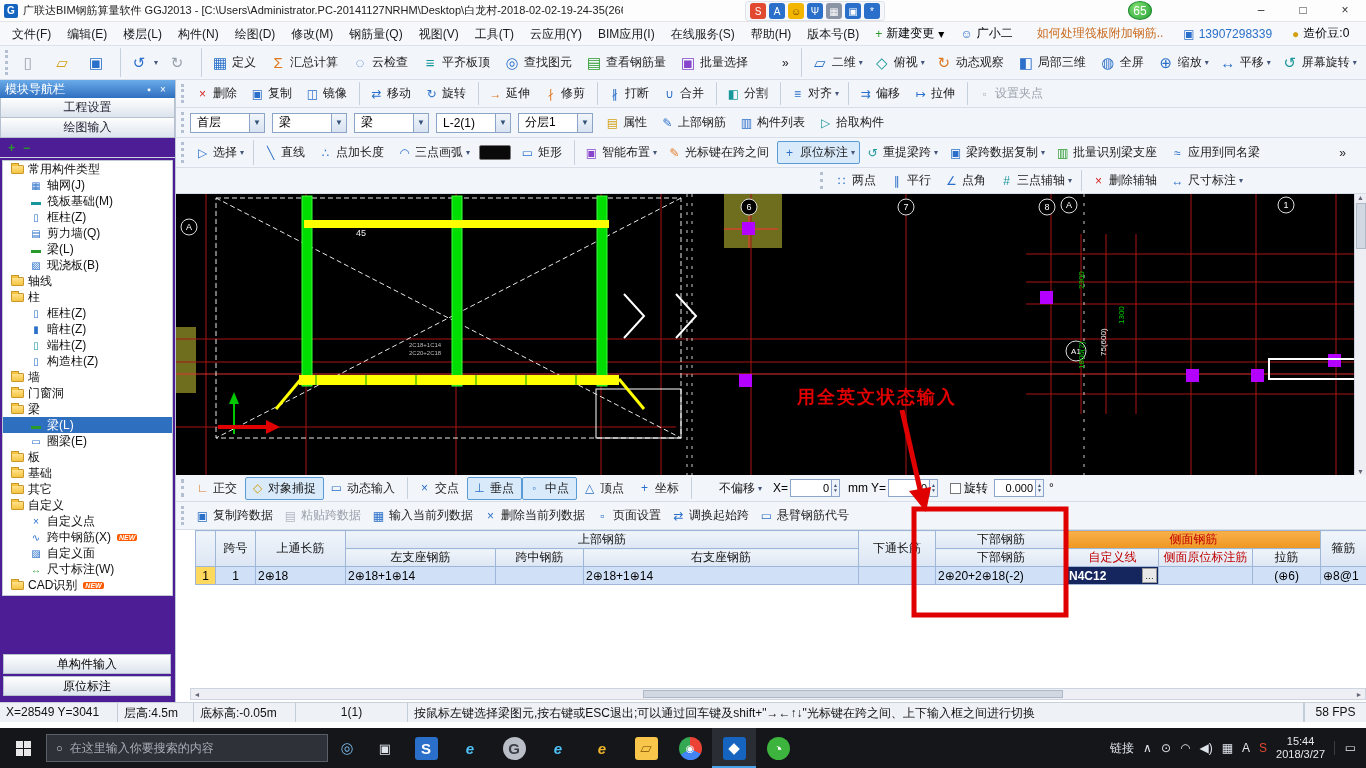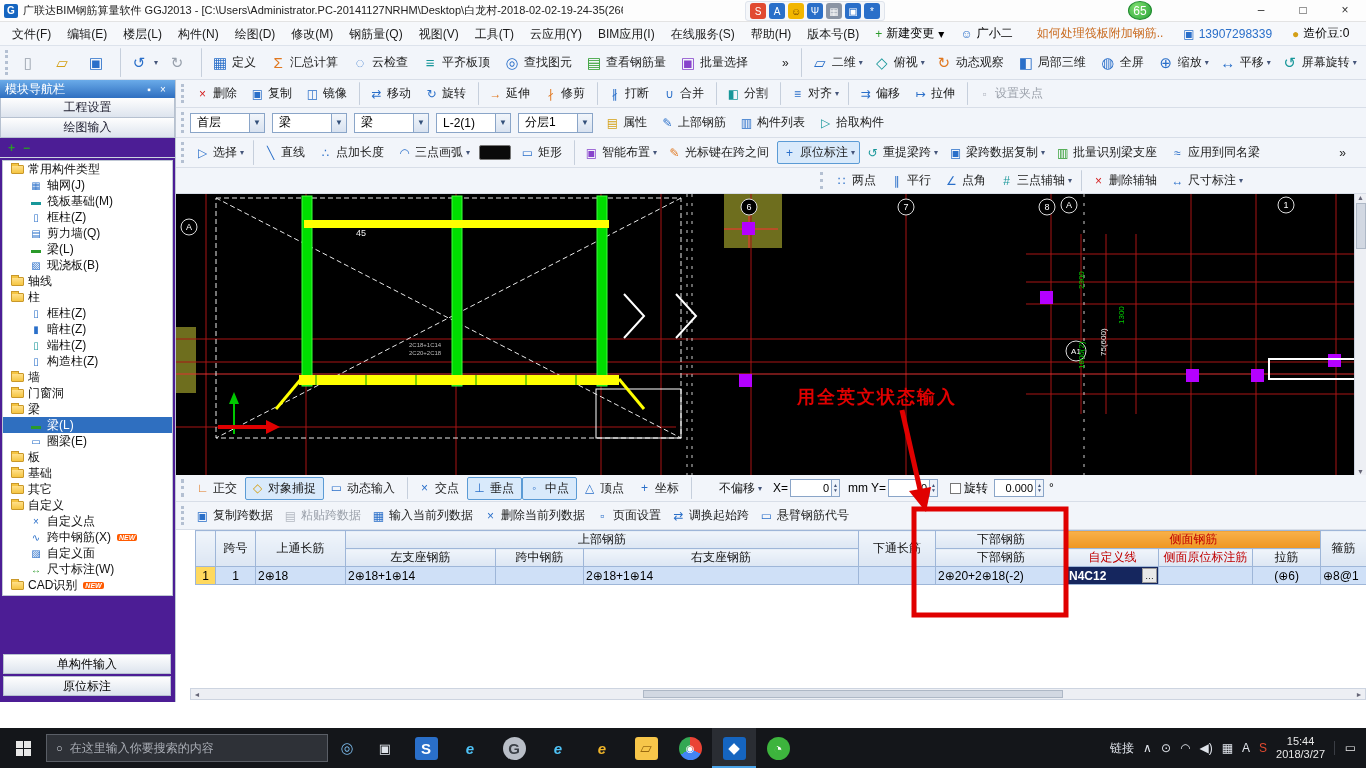--- a/index.html
+++ b/index.html
@@ -1233,20 +1233,28 @@
 
     <div class="hscroll">
       <span class="harrow">◄</span>
       <div class="htrack">
         <div class="hthumb"></div>
       </div>
       <span class="harrow">►</span>
     </div>
   </div>
 
+  <div class="statusbar">
+    <span class="scell sc1">X=28549 Y=3041</span>
+    <span class="scell sc2">层高:4.5m</span>
+    <span class="scell sc3">底标高:-0.05m</span>
+    <span class="scell sc4">1(1)</span>
+    <span class="scell schelp">按鼠标左键选择梁图元,按右键或ESC退出;可以通过回车键及shift+"→←↑↓"光标键在跨之间、上下输入框之间进行切换</span>
+    <span class="scell scfps">58 FPS</span>
+  </div>
 
   <div class="taskbar">
     <div class="start">
       <span class="winlogo">
           <i></i>
           <i></i>
           <i></i>
           <i></i>
         </span>
     </div>

